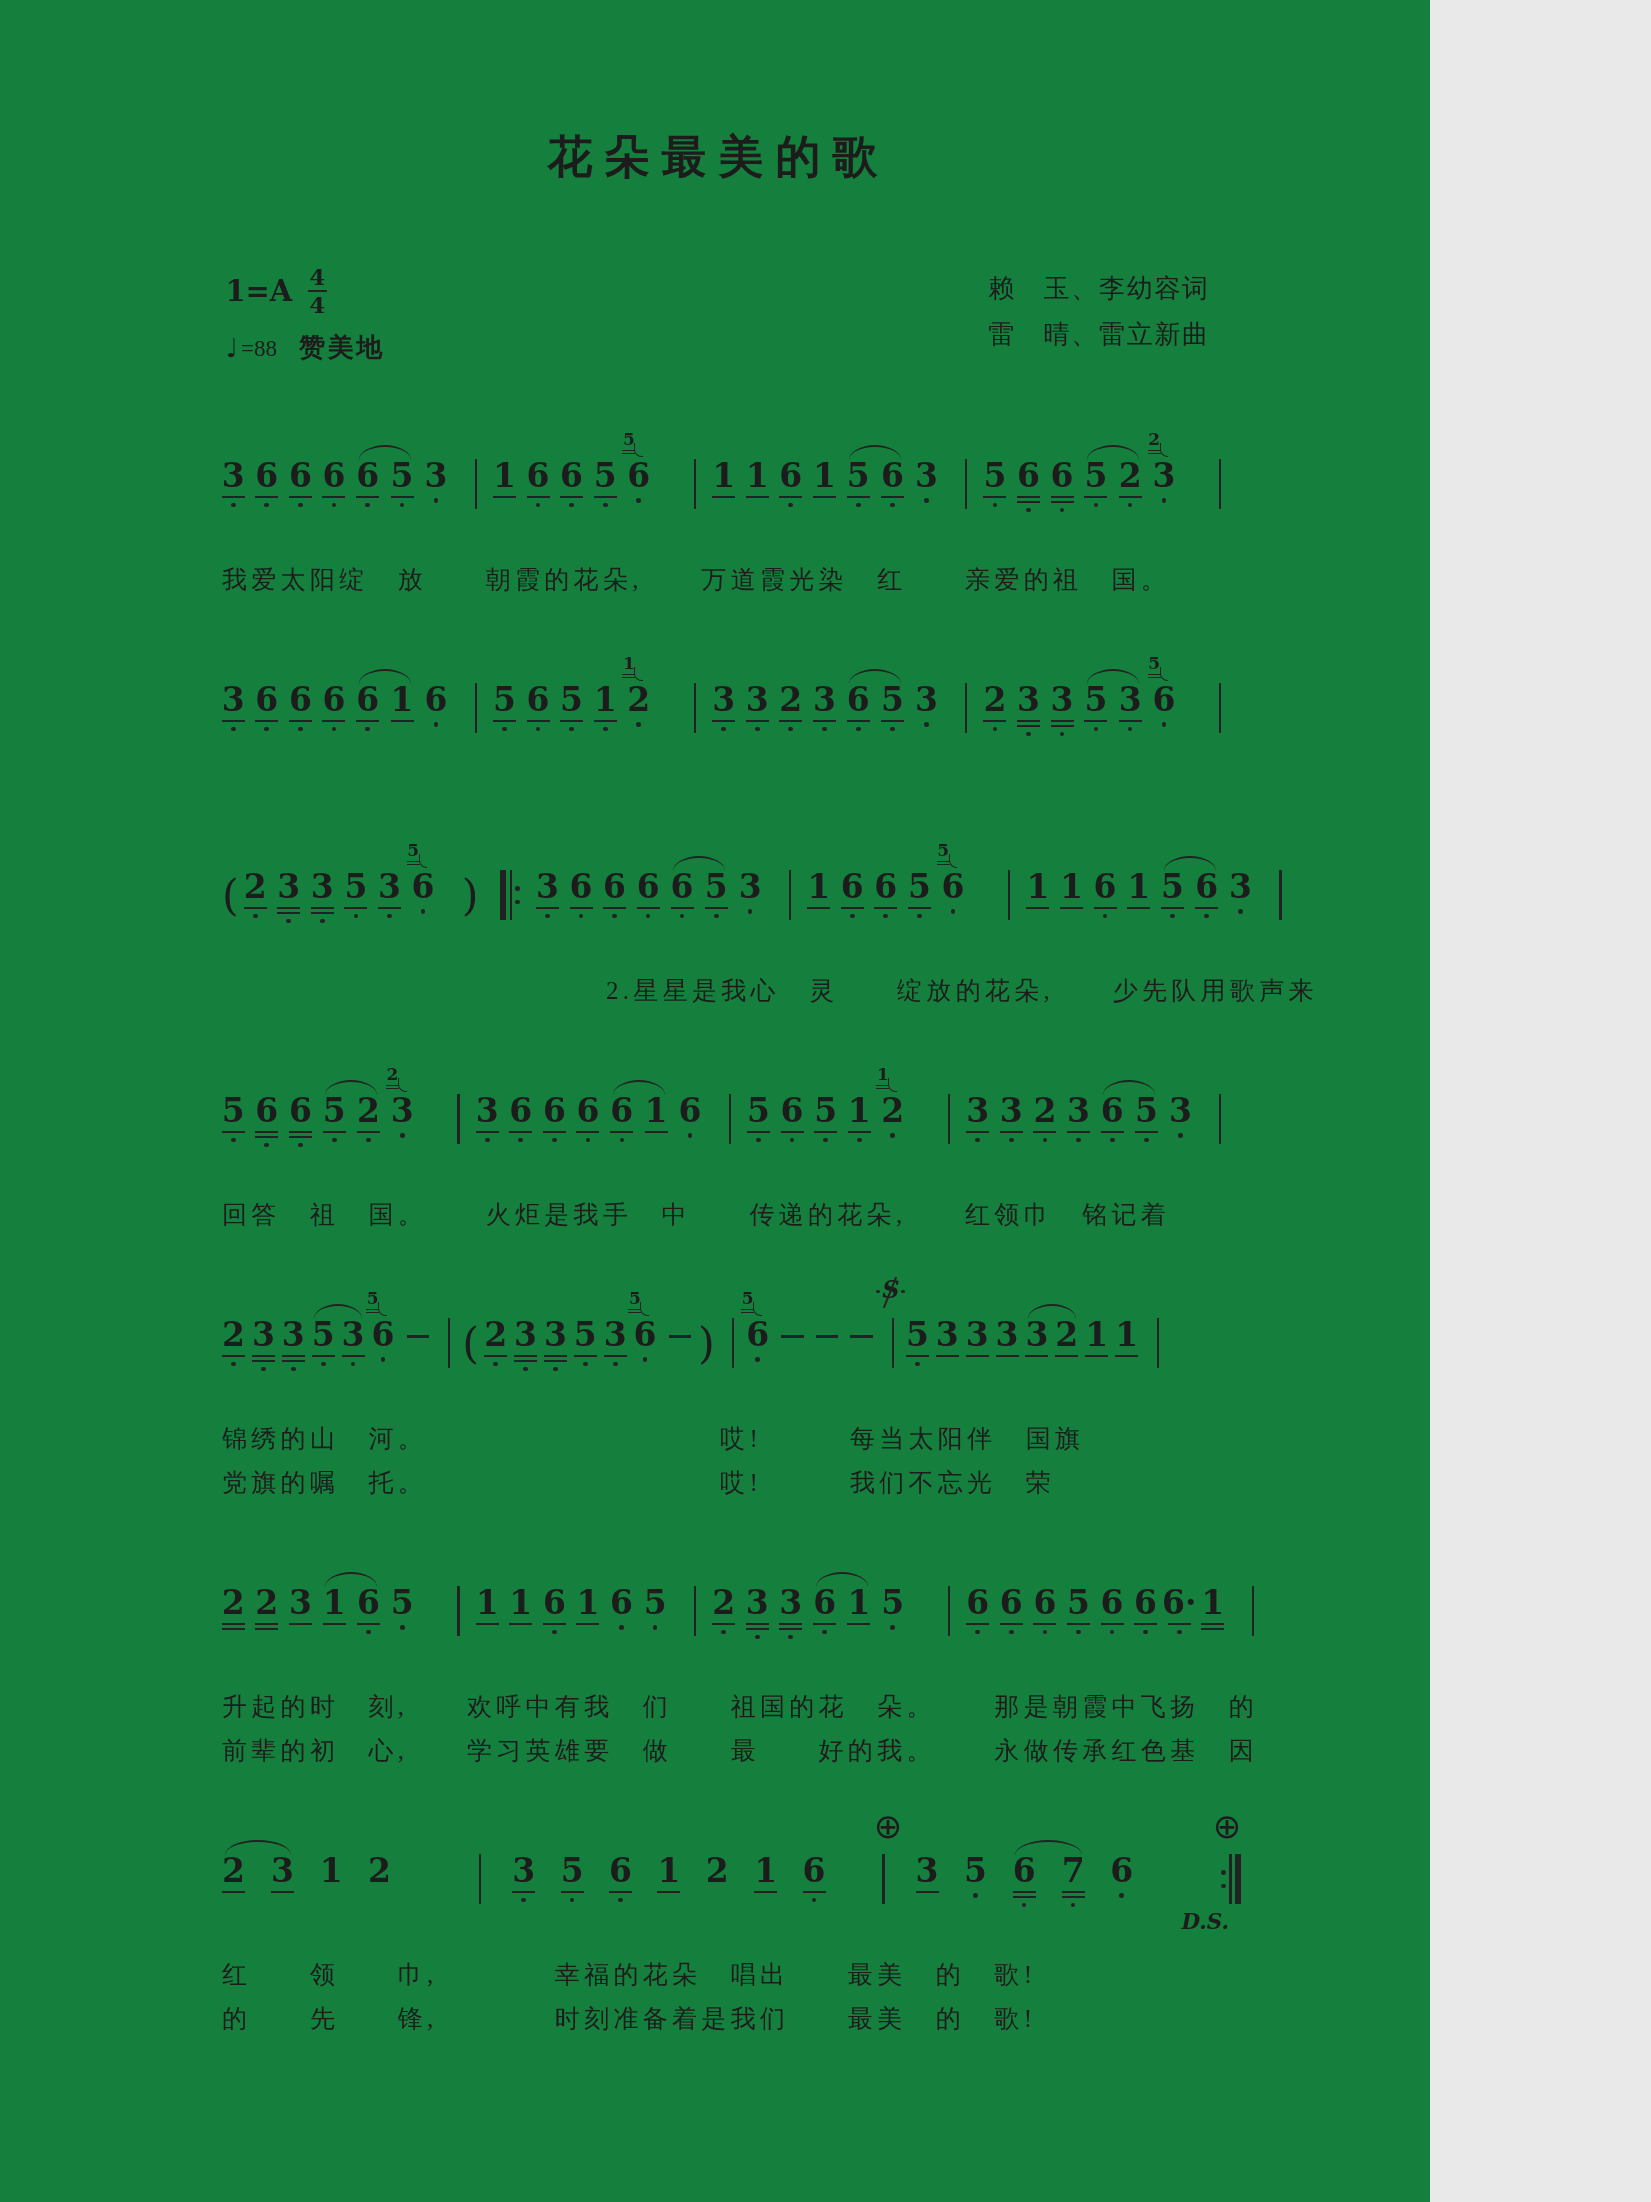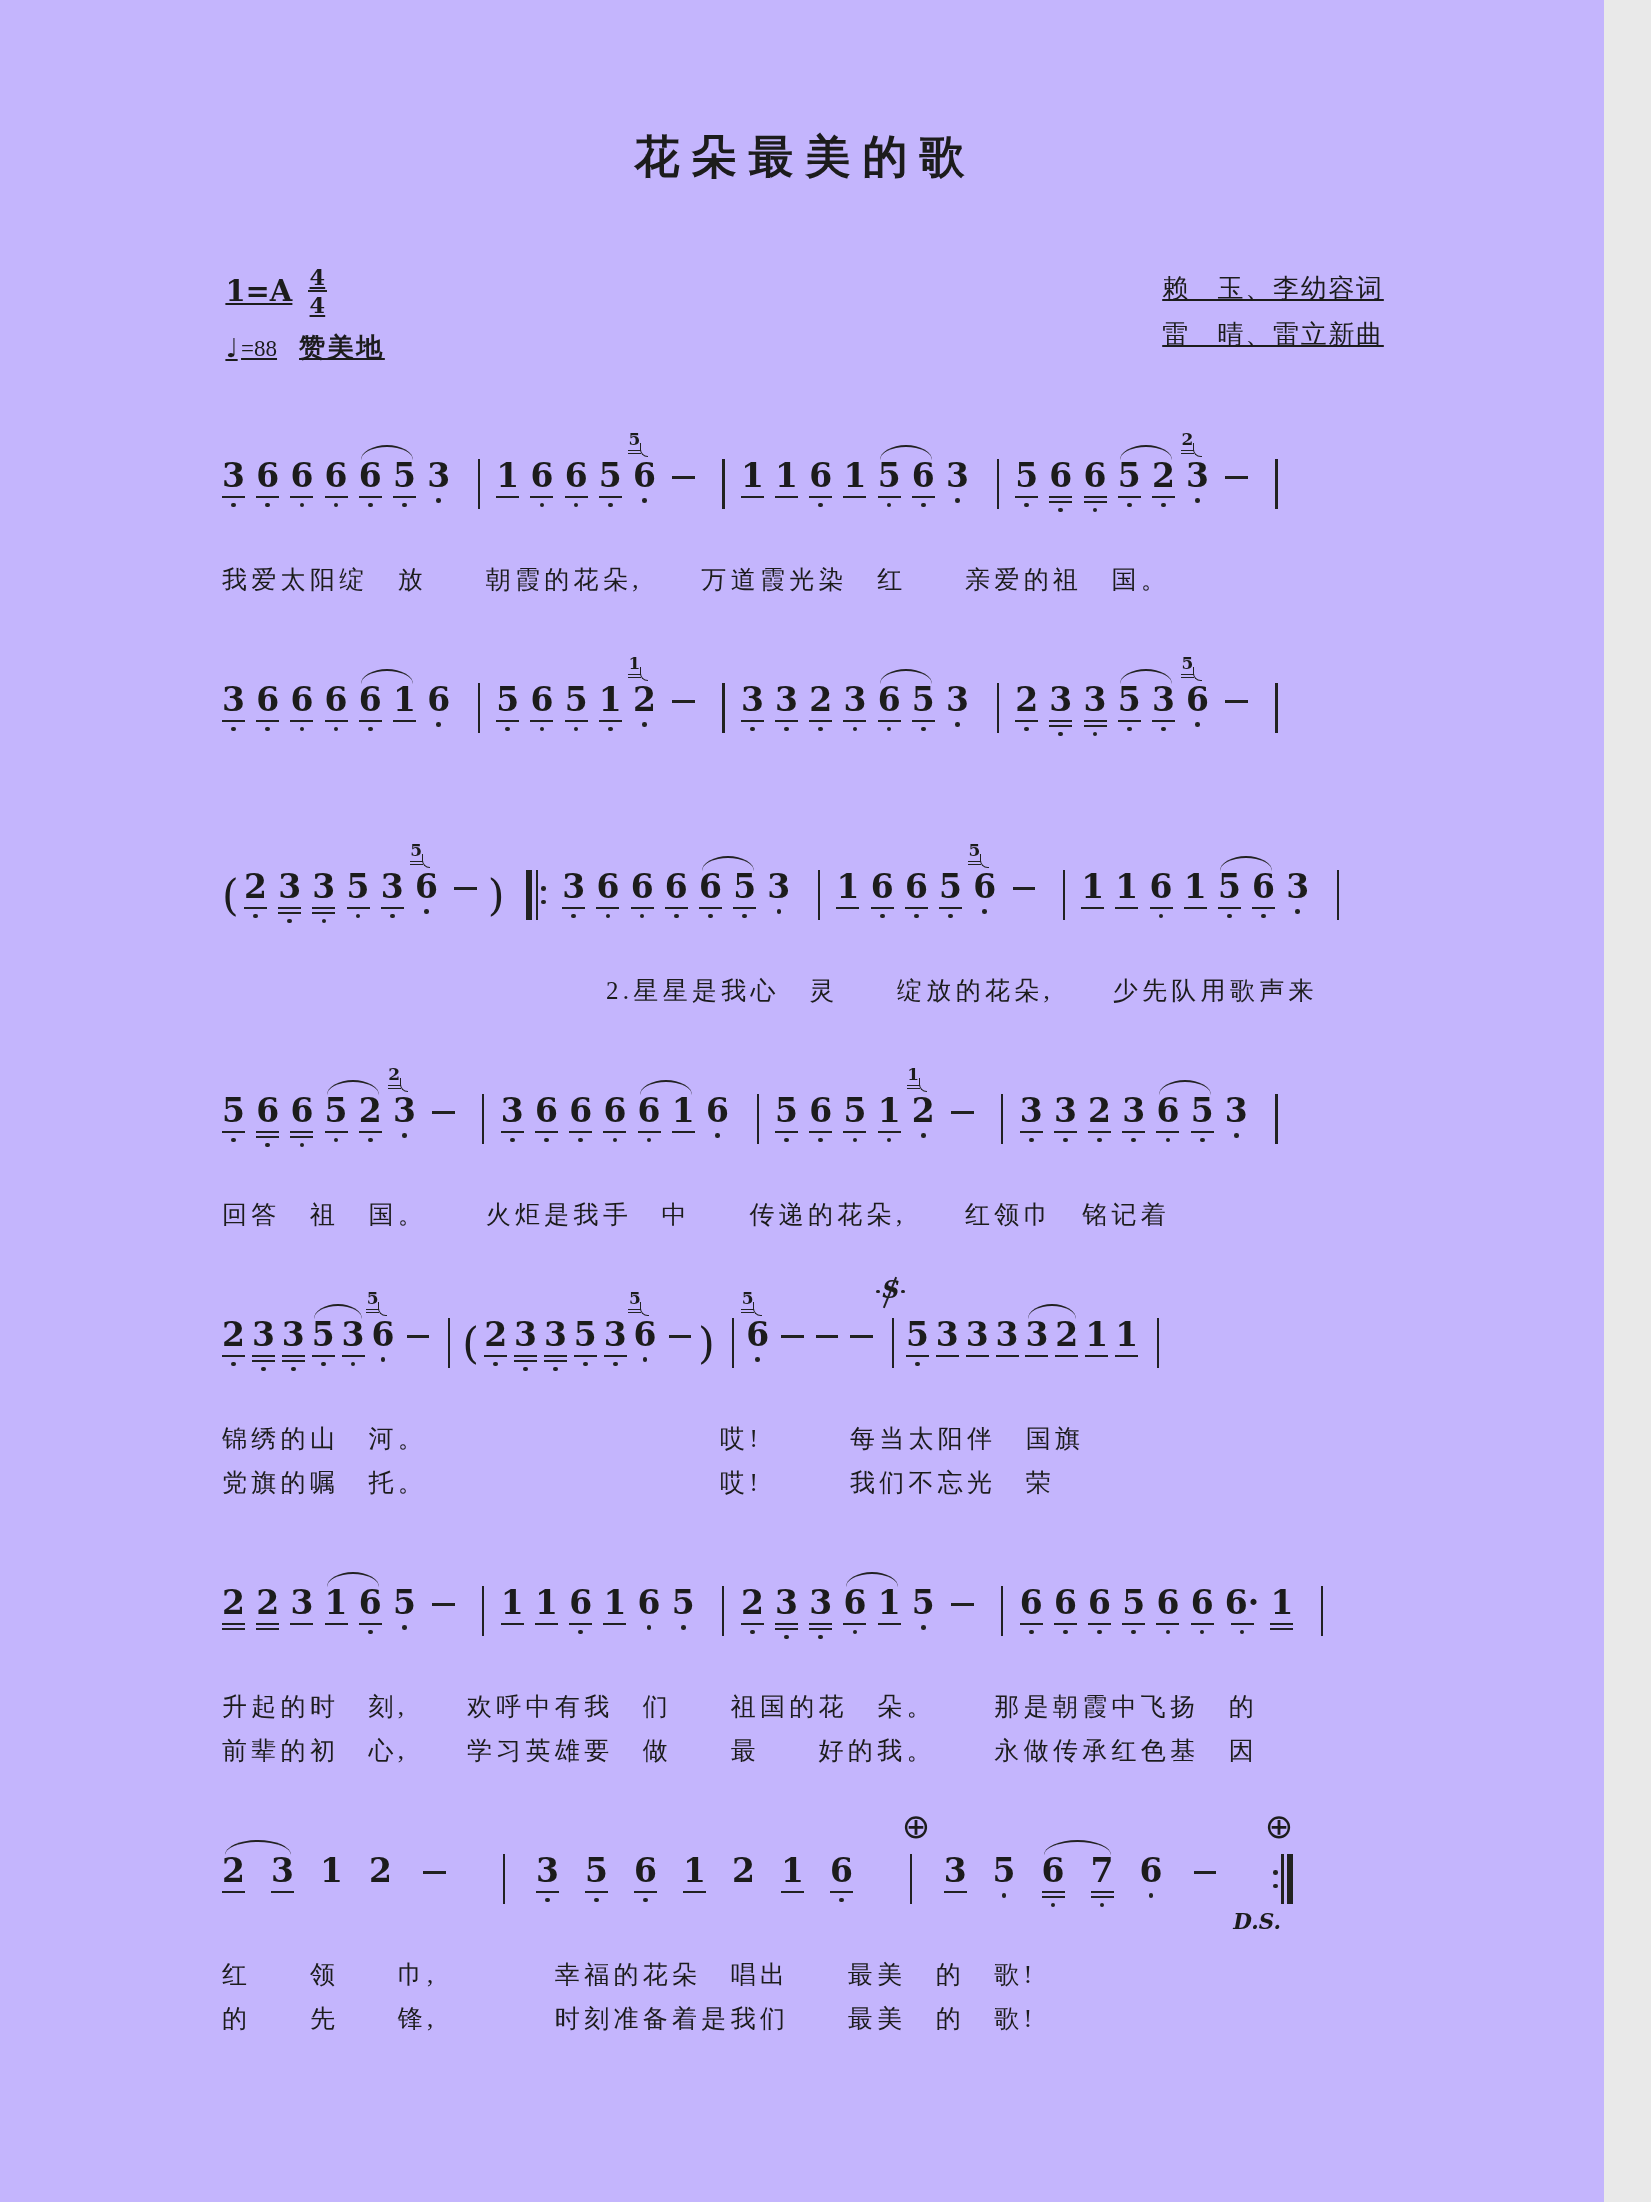--- a/index.html
+++ b/index.html
@@ -1,22 +1,22 @@
 <!DOCTYPE html>
 <html style="font-size:13.8px"><head>
 <meta charset="utf-8">
 <style>
   html,body{margin:0;padding:0;background:#e9e9e9;}
-  .page{width:1604px;height:2203px;background:#c4b5fd;box-sizing:border-box;
+  .page{width:1430px;height:2203px;background:#15803d;box-sizing:border-box;
         padding:127px 215px 4px 222px;position:relative;color:#1c1c1c;
         font-family:"Liberation Serif",serif;overflow:hidden;}
   .title{text-align:center;font-size:45px;font-weight:700;letter-spacing:12px;
          font-family:"DejaVu Serif",serif;margin-bottom:79px;}
   
-  .hdr{display:flex;justify-content:space-between;align-items:flex-start;margin:0 5.2px 53px 3.4px;text-decoration:underline;}
+  .hdr{display:flex;justify-content:space-between;align-items:flex-start;margin:0 5.2px 53px 3.4px;}
   .hdr-left{line-height:1.0;}
   .keyline{display:flex;align-items:center;font-weight:700;font-size:29px;font-family:"DejaVu Serif",serif;}
   .timesig{display:inline-flex;flex-direction:column;align-items:center;margin-left:15.5px;font-size:22.4px;line-height:1;}
   .tsline{width:19px;height:2.2px;background:#222;margin:1.7px 0;}
   .tempoline{display:flex;align-items:center;margin-top:19px;font-size:23px;}
   .tnote{font-family:"DejaVu Sans",sans-serif;font-size:26px;margin-right:3.4px;}
   .expr{font-weight:700;margin-left:22px;letter-spacing:2.6px;font-size:26px;}
   .hdr-right{text-align:center;font-size:26px;line-height:1.75;letter-spacing:1.7px;}
   
   .sys{margin-bottom:46px;position:relative;--g:11.2px;}

